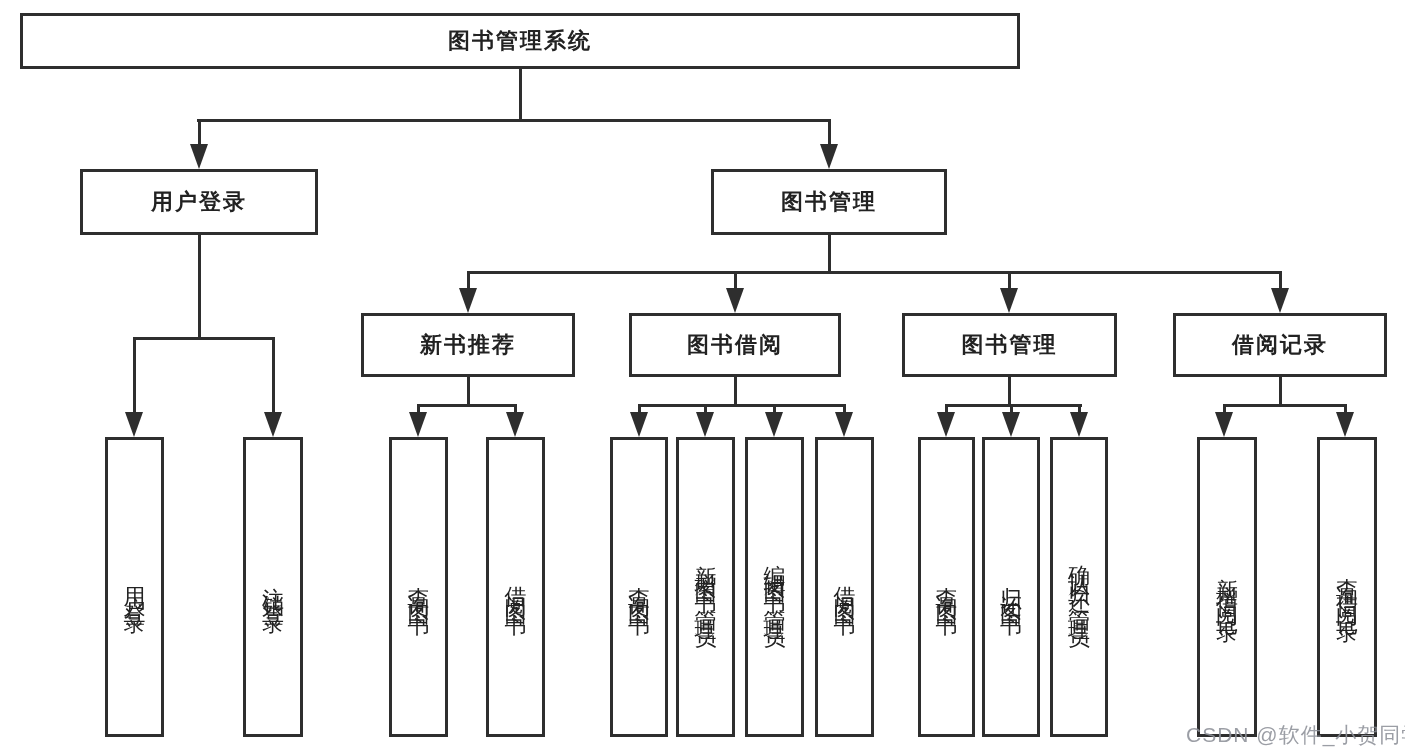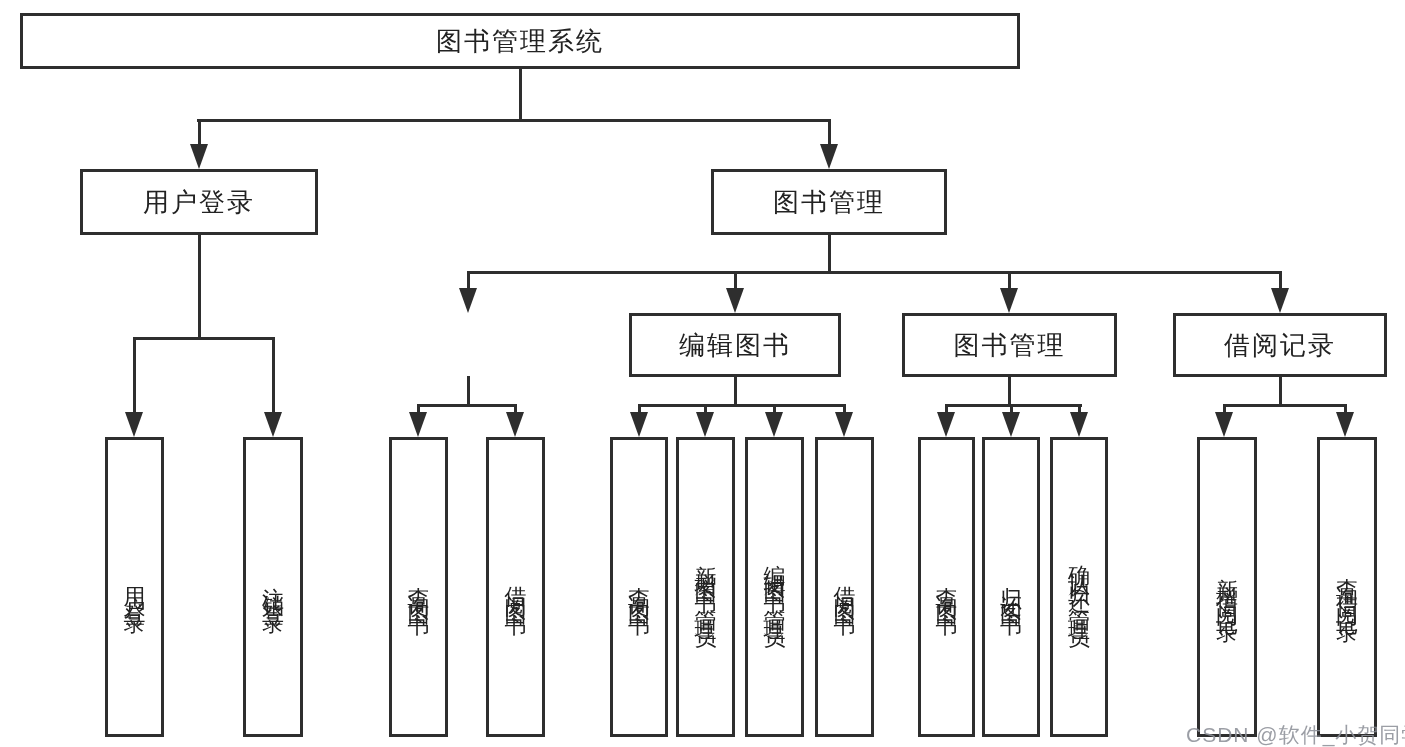--- a/index.html
+++ b/index.html
@@ -12,23 +12,24 @@
     overflow:hidden;
   }
   .box {
     position:absolute;
     box-sizing:border-box;
     border:3px solid #2e2e2e;
     background:#ffffff;
     display:flex; align-items:center; justify-content:center;
   }
   .hlabel {
-    font-size:26px;
+    font-size:22px;
     letter-spacing:2px;
     white-space:nowrap;
+    font-weight:bold;
   }
   .leaf { top:437px; height:300px; }
   .vtext {
     writing-mode:vertical-rl;
     text-orientation:mixed;
     font-size:22px;
     line-height:1.1;
     letter-spacing:9px;
   }
   .line { position:absolute; background:#2e2e2e; }
@@ -83,22 +84,25 @@
   <div class="line" style="left:467px;top:271px;width:814px;height:3px"></div>
   <div class="line" style="left:467px;top:271px;width:3px;height:19px"></div>
   <div class="tri" style="left:459px;top:288px"></div>
   <div class="line" style="left:734px;top:271px;width:3px;height:19px"></div>
   <div class="tri" style="left:726px;top:288px"></div>
   <div class="line" style="left:1008px;top:271px;width:3px;height:19px"></div>
   <div class="tri" style="left:1000px;top:288px"></div>
   <div class="line" style="left:1279px;top:271px;width:3px;height:19px"></div>
   <div class="tri" style="left:1271px;top:288px"></div>
 
+  <div class="box" style="left:361px;top:313px;width:214px;height:64px">
+    <span class="hlabel">新书推荐</span>
+  </div>
   <div class="box" style="left:629px;top:313px;width:212px;height:64px">
-    <span class="hlabel">编辑图书</span>
+    <span class="hlabel">图书借阅</span>
   </div>
   <div class="box" style="left:902px;top:313px;width:215px;height:64px">
     <span class="hlabel">图书管理</span>
   </div>
   <div class="box" style="left:1173px;top:313px;width:214px;height:64px">
     <span class="hlabel">借阅记录</span>
   </div>
 
   <div class="line" style="left:467px;top:376px;width:3px;height:30px"></div>
   <div class="line" style="left:417px;top:404px;width:100px;height:3px"></div>

